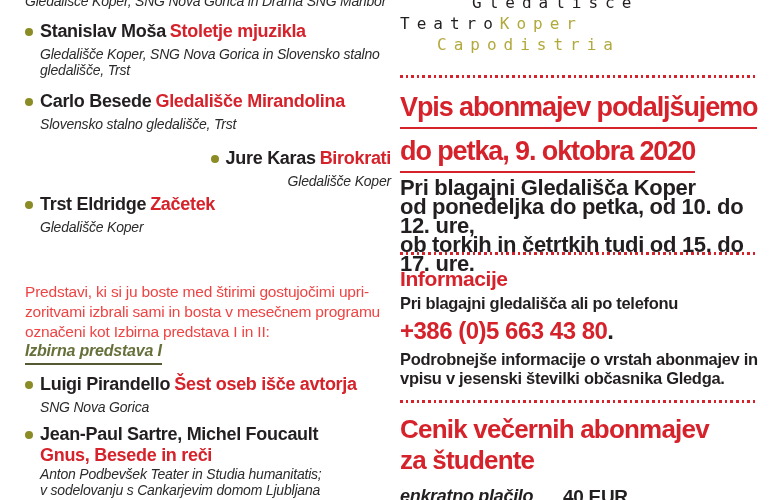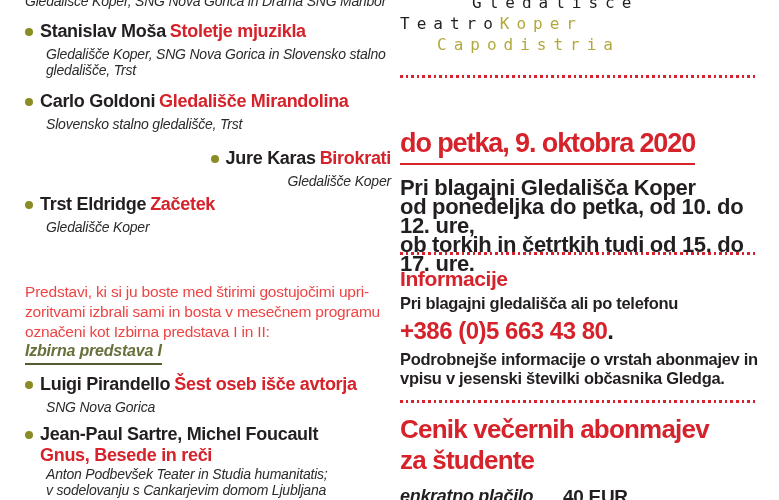--- a/index.html
+++ b/index.html
@@ -2,21 +2,21 @@
 <html><head>
 <meta charset="utf-8">
 <style>
   html,body{margin:0;padding:0;background:#fff;}
   .page{
     position:relative;width:779px;height:500px;overflow:hidden;background:#ffffff;
     font-family:"Liberation Sans", sans-serif;color:#231f20;
   }
   
   .lcol-block{position:absolute;left:25px;width:366px;}
-  .venue{font-style:italic;font-size:14px;line-height:16px;color:#2b2b2b;margin-left:21px;letter-spacing:-0.2px;}
+  .venue{font-style:italic;font-size:14px;line-height:16px;color:#2b2b2b;margin-left:15px;letter-spacing:-0.2px;}
   .title-row{font-size:18px;font-weight:bold;line-height:20px;letter-spacing:-0.3px;margin-bottom:5px;}
   .bullet{display:inline-block;width:8px;height:8px;border-radius:50%;background:#8b8c25;margin-right:7px;vertical-align:1px;}
   .author{color:#231f20;}
   .play-title{color:#d6222b;margin-left:4px;}
   .olive-par{color:#ef4444;font-size:15.5px;line-height:20px;letter-spacing:-0.2px;}
   .subhead{color:#66703a;font-size:16px;font-weight:bold;font-style:italic;
     border-bottom:2px solid #555a33;display:inline-block;padding-bottom:3px;letter-spacing:-0.2px;}
   .title-stack{font-size:18px;font-weight:bold;line-height:21px;letter-spacing:-0.3px;}
   .title-stack .second{color:#d6222b;margin-left:15px;}
   
@@ -49,21 +49,21 @@
 
   <div class="lcol-block" style="top:21px;">
     <div class="title-row">
       <span class="bullet"></span><span class="author">Stanislav Moša</span><span class="play-title">Stoletje mjuzikla</span>
     </div>
     <div class="venue" style="width:340px;">Gledališče Koper, SNG Nova Gorica in Slovensko stalno gledališče, Trst</div>
   </div>
 
   <div class="lcol-block" style="top:91px;">
     <div class="title-row">
-      <span class="bullet"></span><span class="author">Carlo Goldoni</span><span class="play-title">Gledališče Mirandolina</span>
+      <span class="bullet"></span><span class="author">Carlo Besede</span><span class="play-title">Gledališče Mirandolina</span>
     </div>
     <div class="venue">Slovensko stalno gledališče, Trst</div>
   </div>
 
   <div class="lcol-block" style="top:148px;text-align:right;">
     <div class="title-row">
       <span class="bullet"></span><span class="author">Jure Karas</span><span class="play-title">Birokrati</span>
     </div>
     <div class="venue">Gledališče Koper</div>
   </div>
@@ -105,21 +105,21 @@
 
   <div class="rcol-block logo" style="top:-8px;">
     <div class="l1">Gledališče</div>
     <div class="l2"><span>Teatro</span><span class="olive">Koper</span></div>
     <div class="l3 olive">Capodistria</div>
   </div>
 
   <div class="dotted-rule" style="top:75px;"></div>
 
   <div class="rcol-block big-red" style="top:94px;">
-    <br>
+    <span class="uline">Vpis abonmajev podaljšujemo</span><br>
     <span class="uline" style="margin-top:9px;">do petka, 9. oktobra 2020</span>
   </div>
 
   <div class="rcol-block hours" style="top:178px;">
     <div>Pri blagajni Gledališča Koper</div>
     <div>od ponedeljka do petka, od 10. do 12. ure,</div>
     <div>ob torkih in četrtkih tudi od 15. do 17. ure.</div>
   </div>
 
   <div class="dotted-rule" style="top:252px;"></div>

